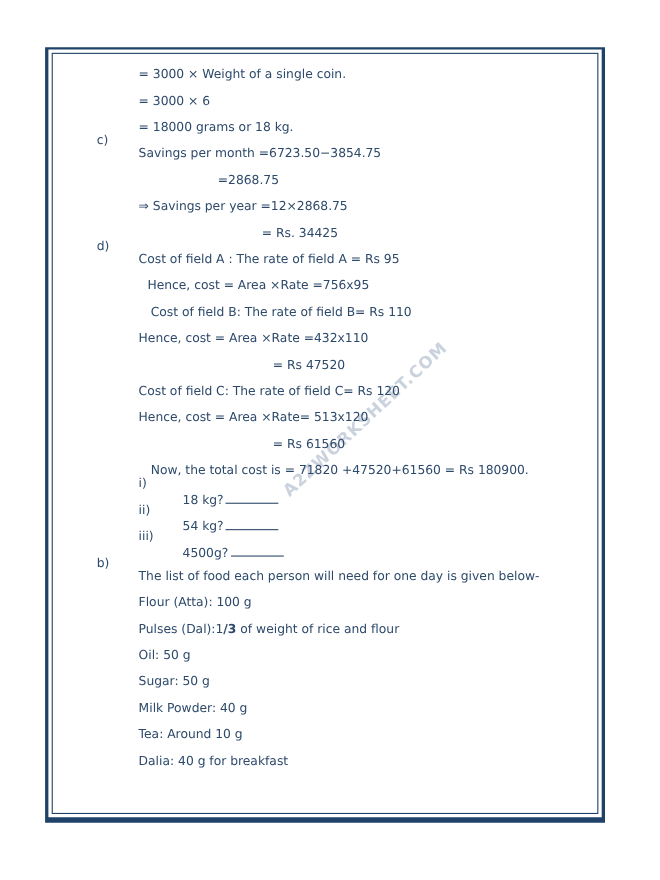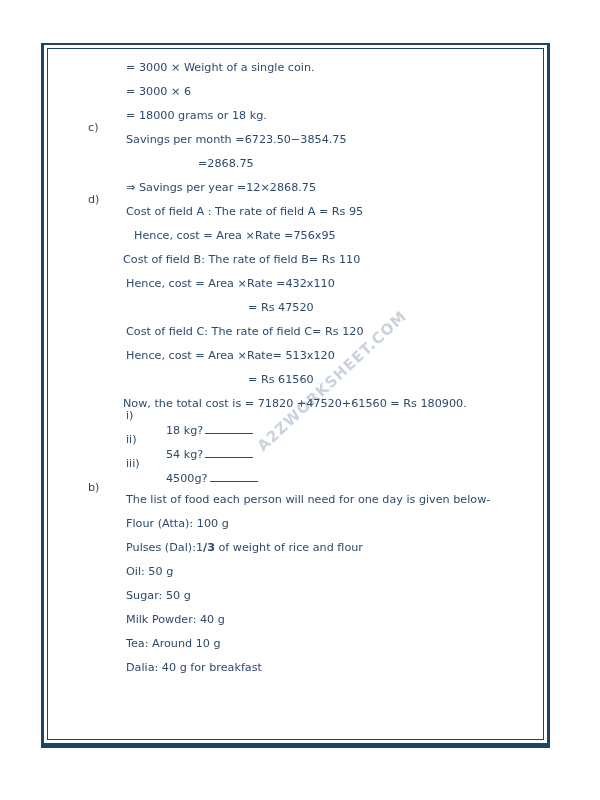--- a/index.html
+++ b/index.html
@@ -104,21 +104,21 @@
   }
   .txt {
     position: absolute;
     top: 0px;
     display: inline-block;
     margin-top: 12px;
   }
 
   
   .i-78  { left: 78px; }
-  .i-82  { left: 75px; }
+  .i-82  { left: 89px; }
   .i-86  { left: 86px; }
   .i-118 { left: 118px; text-align: center; }
   .i-150 { left: 150px; }
   .i-190 { left: 190px; }
   .i-200 { left: 200px; }
 
   .para {
     position: absolute;
     left: 78px;
     top: 0px;
@@ -169,20 +169,23 @@
     </div>
 
     <div class="line">
       <span class="txt i-150">=2868.75</span>
     </div>
 
     <div class="line">
       <span class="txt i-78">⇒  Savings per year =12×2868.75</span>
     </div>
 
+    <div class="line">
+      <span class="txt i-190">= Rs. 34425</span>
+    </div>
 
     <div class="line">
       <span class="sublabel">d)</span>
       <span class="txt i-78">Cost of field A : The rate of field A = Rs 95</span>
     </div>
 
     <div class="line">
       <span class="txt i-86">Hence, cost = Area ×Rate =756x95</span>
     </div>
 

